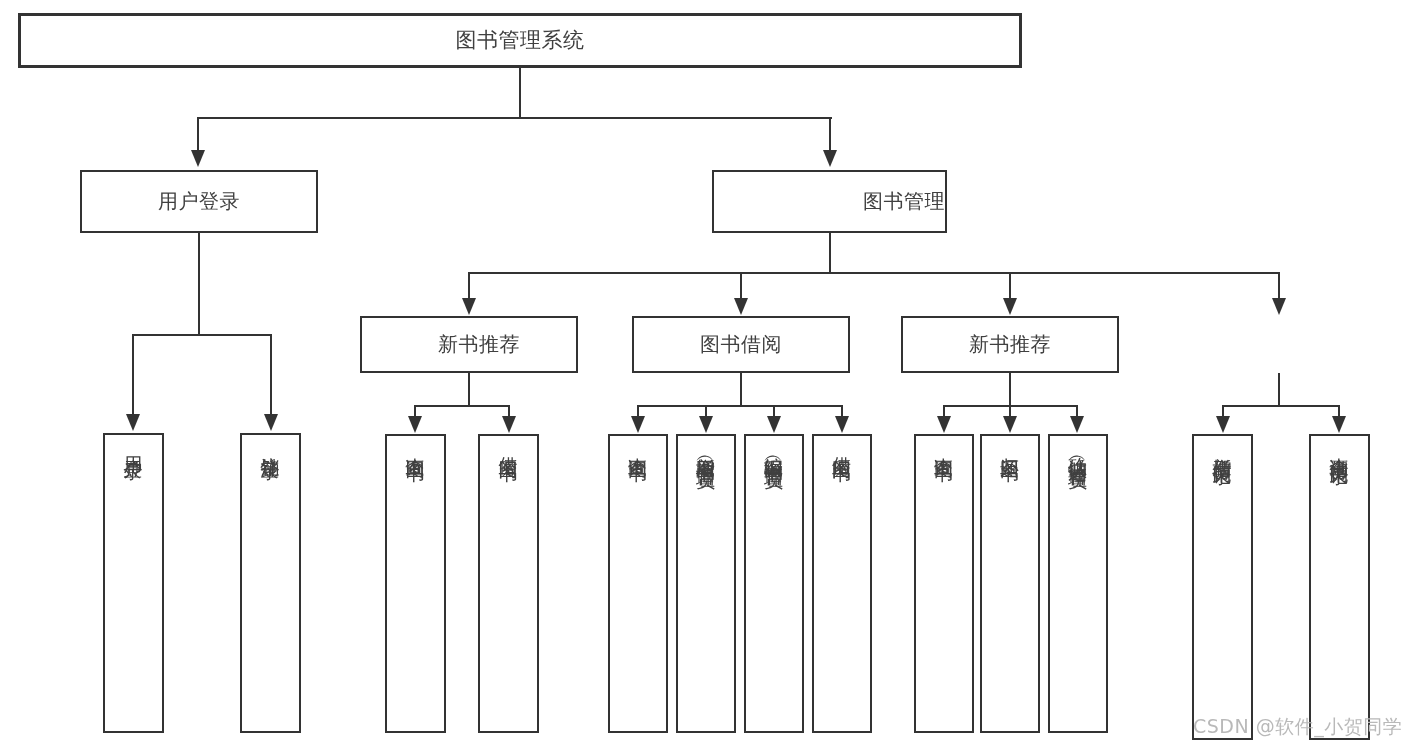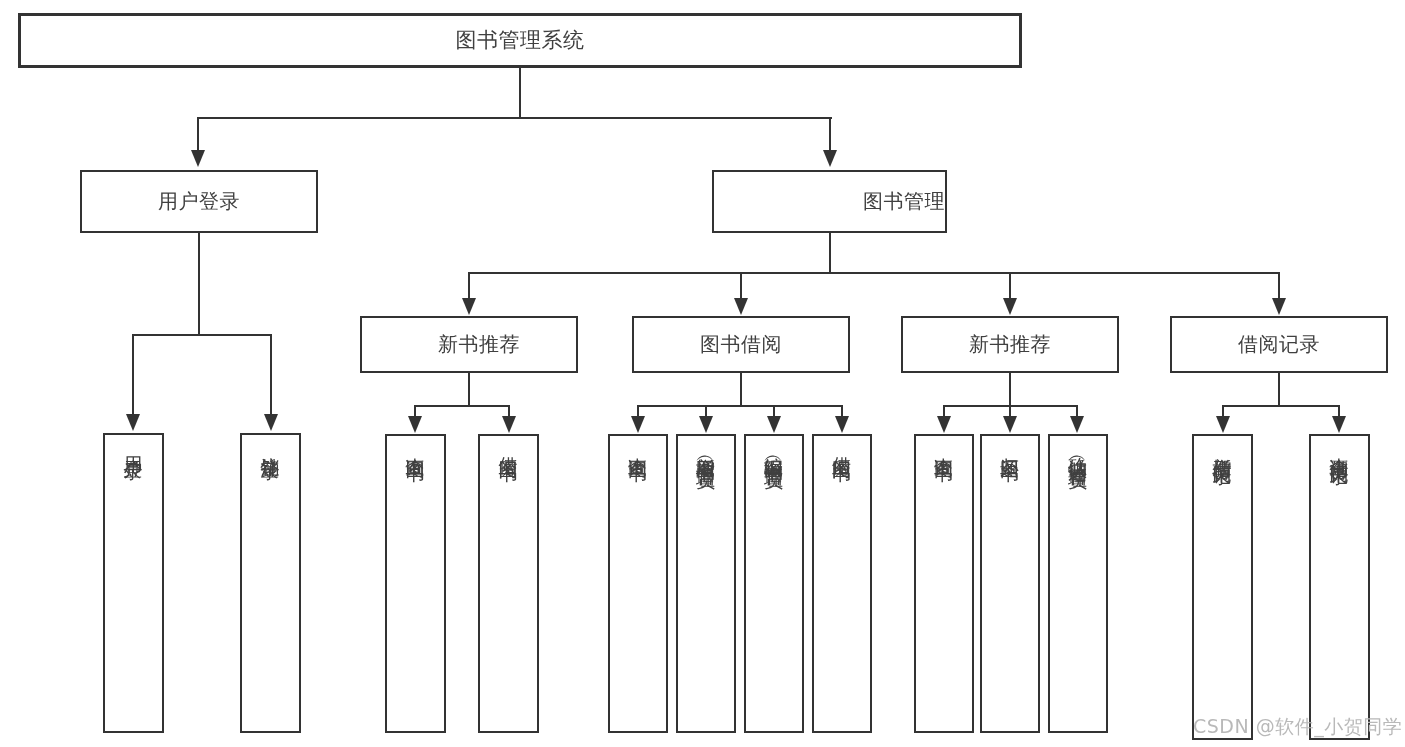--- a/index.html
+++ b/index.html
@@ -132,23 +132,20 @@
 
   <div class="node lvl2" style="left:360px; top:316px; width:218px; height:57px;padding-left:20px;">
     <span class="label">新书推荐</span>
   </div>
   <div class="node lvl2" style="left:632px; top:316px; width:218px; height:57px;text-align:center;">
     <span class="label">图书借阅</span>
   </div>
   <div class="node lvl2" style="left:901px; top:316px; width:218px; height:57px;">
     <span class="label">新书推荐</span>
   </div>
-  <div class="node lvl2" style="left:1170px; top:316px; width:218px; height:57px;">
-    <span class="label">借阅记录</span>
-  </div>
 
   <div class="vline" style="left:468px; top:373px; width:2px; height:33px;"></div>
   <div class="hline" style="left:414px; top:405px; width:96px; height:2px;"></div>
   <div class="vline" style="left:414px; top:405px; width:2px; height:13px;"></div>
   <div class="arrow" style="left:408px; top:416px;"></div>
   <div class="vline" style="left:508px; top:405px; width:2px; height:13px;"></div>
   <div class="arrow" style="left:502px; top:416px;"></div>
 
   <div class="vline" style="left:740px; top:373px; width:2px; height:33px;"></div>
   <div class="hline" style="left:637px; top:405px; width:206px; height:2px;"></div>

